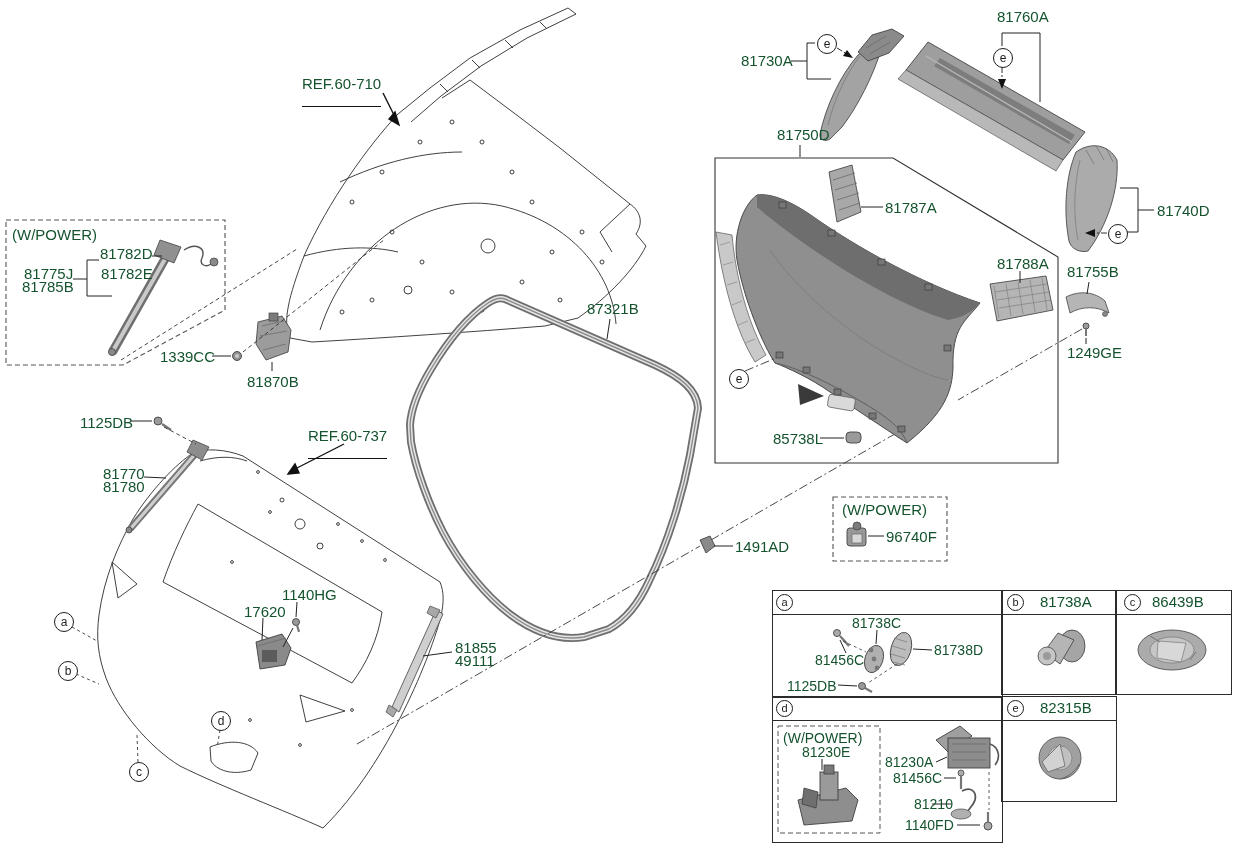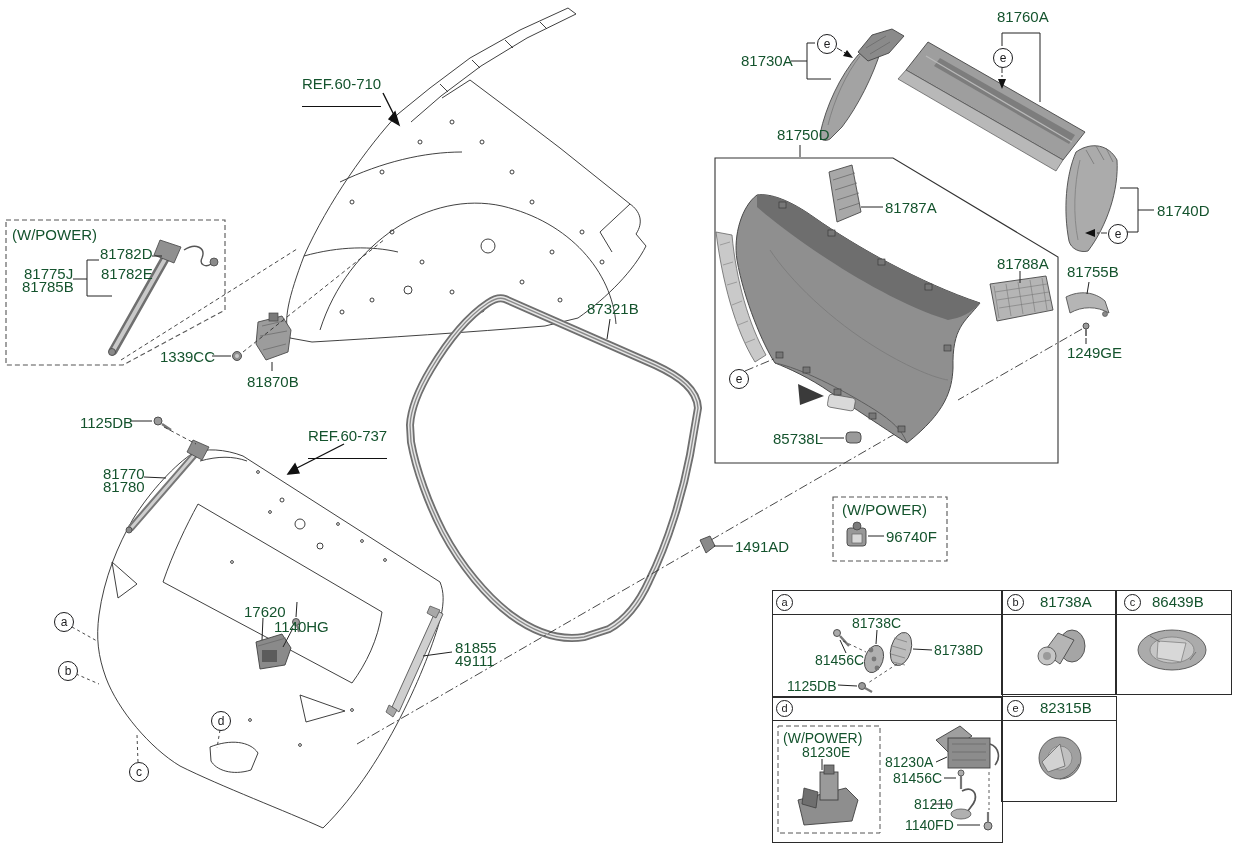--- a/index.html
+++ b/index.html
@@ -333,21 +333,21 @@
 <div class="lbl" style="left:101px;top:266px;">81782E</div>
 <div class="lbl" style="left:24px;top:266px;">81775J</div>
 <div class="lbl" style="left:22px;top:279px;">81785B</div>
 <div class="lbl" style="left:160px;top:349px;">1339CC</div>
 <div class="lbl" style="left:247px;top:374px;">81870B</div>
 
 <div class="lbl" style="left:80px;top:415px;">1125DB</div>
 <div class="lbl" style="left:103px;top:466px;">81770</div>
 <div class="lbl" style="left:103px;top:479px;">81780</div>
 <div class="lbl" style="left:244px;top:604px;">17620</div>
-<div class="lbl" style="left:274px;top:587px;margin-top:32px;">1140HG</div>
+<div class="lbl" style="left:282px;top:587px;">1140HG</div>
 <div class="lbl" style="left:455px;top:640px;">81855</div>
 <div class="lbl" style="left:455px;top:653px;">49111</div>
 <div class="lbl" style="left:587px;top:301px;">87321B</div>
 <div class="lbl" style="left:735px;top:539px;">1491AD</div>
 
 <div class="lbl" style="left:842px;top:502px;">(W/POWER)</div>
 <div class="lbl" style="left:886px;top:529px;">96740F</div>
 
 <div class="lbl" style="left:777px;top:127px;">81750D</div>
 <div class="lbl" style="left:885px;top:200px;">81787A</div>

